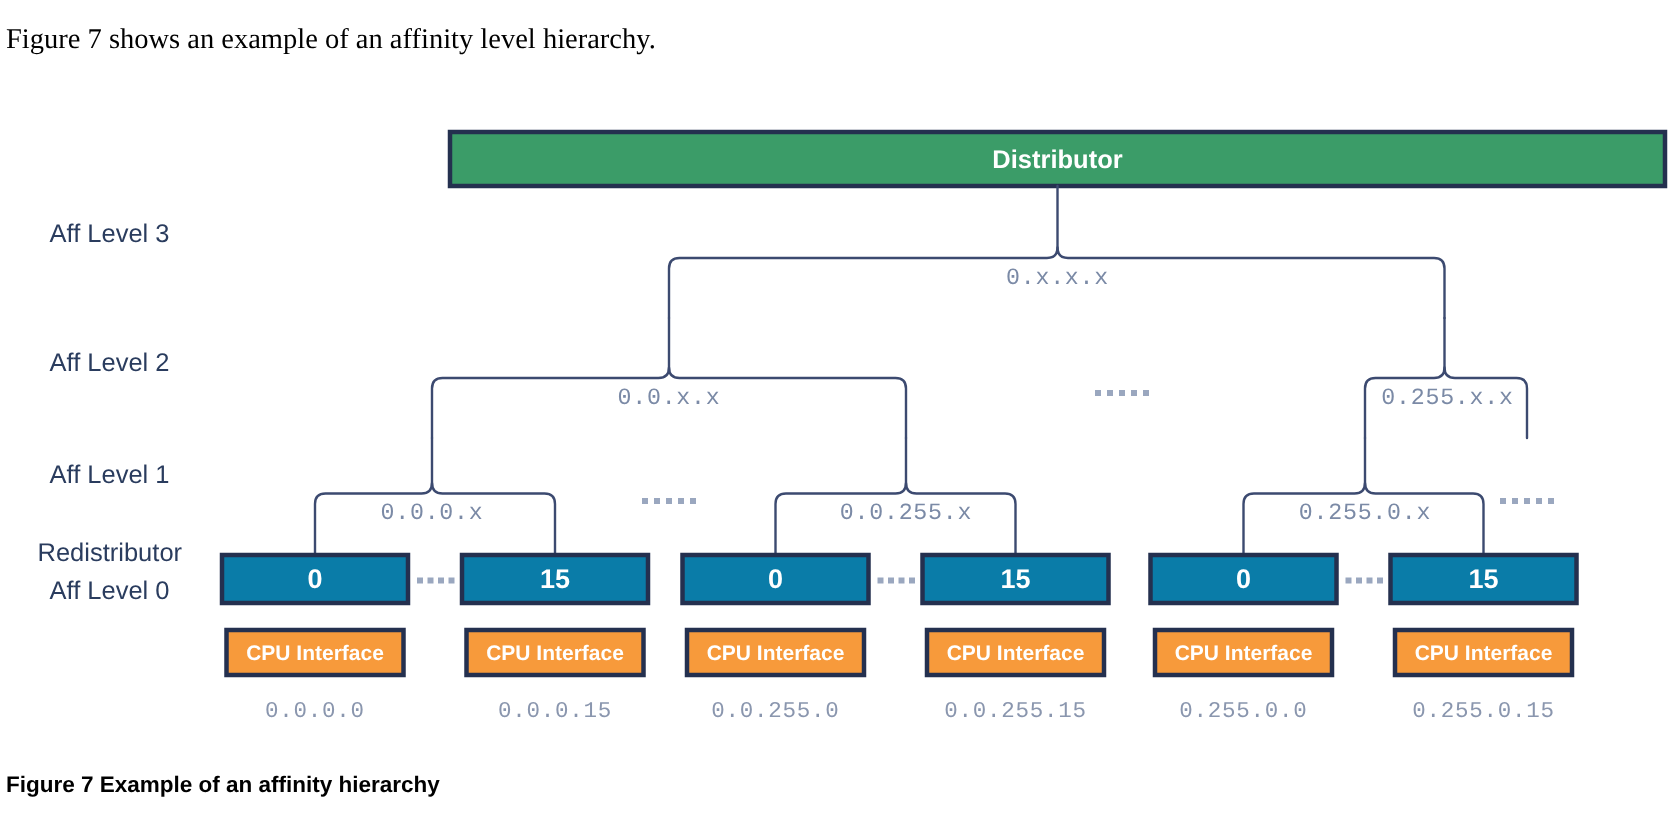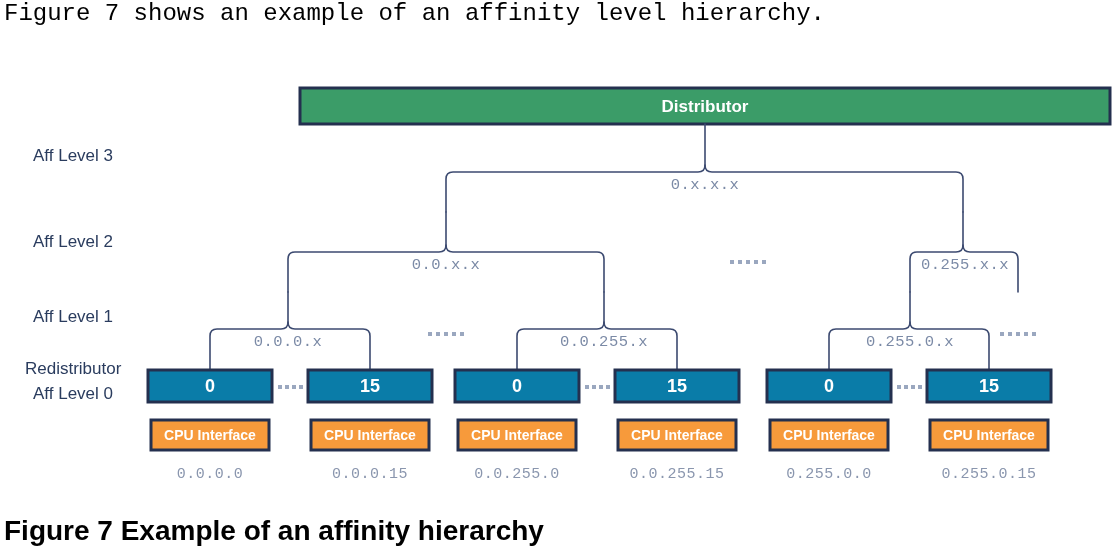--- a/index.html
+++ b/index.html
@@ -5,31 +5,31 @@
   html,body{margin:0;padding:0;}
   body{
     width:1113px;height:549px;
     background:#ffffff;
     font-family:"Liberation Sans", sans-serif;
     position:relative;
     overflow:hidden;
   }
   #intro-text{
     position:absolute;
-    left:4px; top:0;
-    font-family:Liberation Mono, monospace;
-    font-size:24px;
+    left:4px; top:16px;
+    font-family:Liberation Serif, serif;
+    font-size:19px;
     color:#000000;
     white-space:nowrap;
   }
   #figure-caption{
     position:absolute;
     left:4px; top:515px;
     font-family:"Liberation Sans", sans-serif;
-    font-size:28px;
+    font-size:15px;
     font-weight:bold;
     color:#000000;
     white-space:nowrap;
   }
   #diagram{
     position:absolute;
     left:0; top:60px;
     width:1113px; height:450px;
   }
   svg{display:block;}

